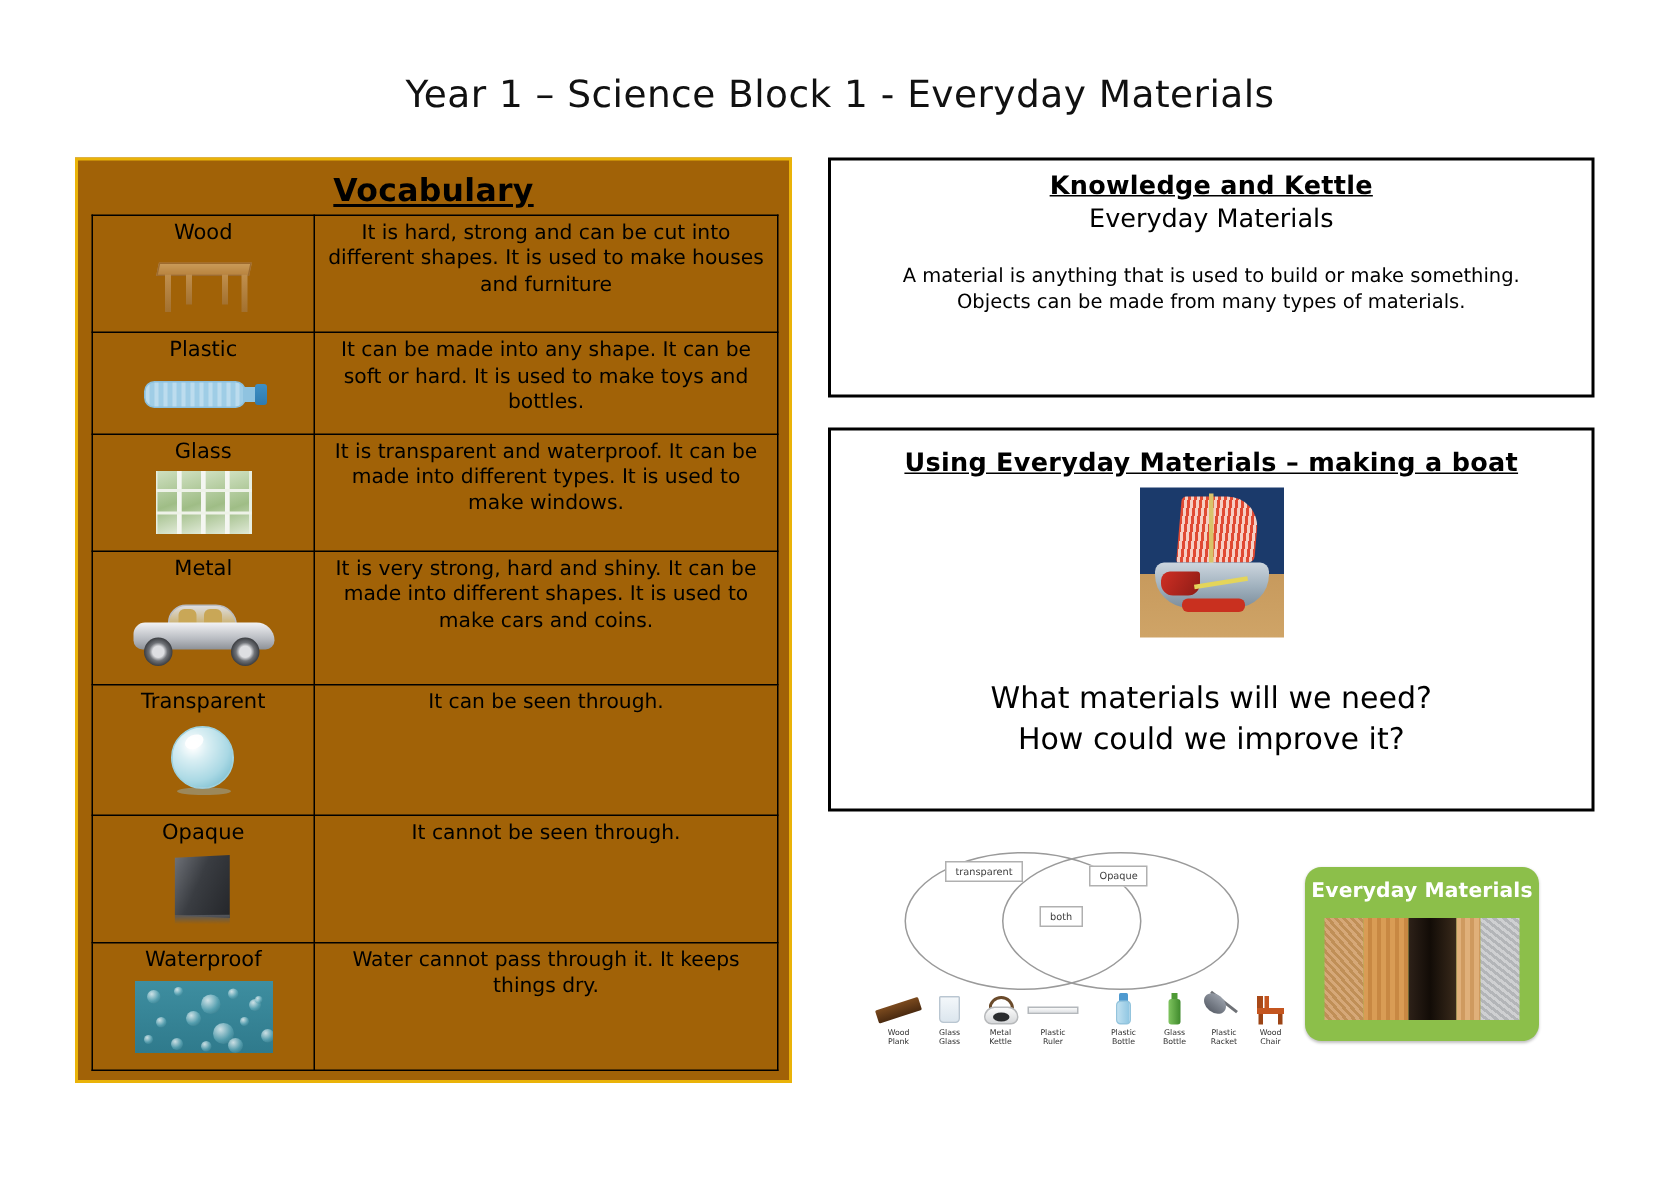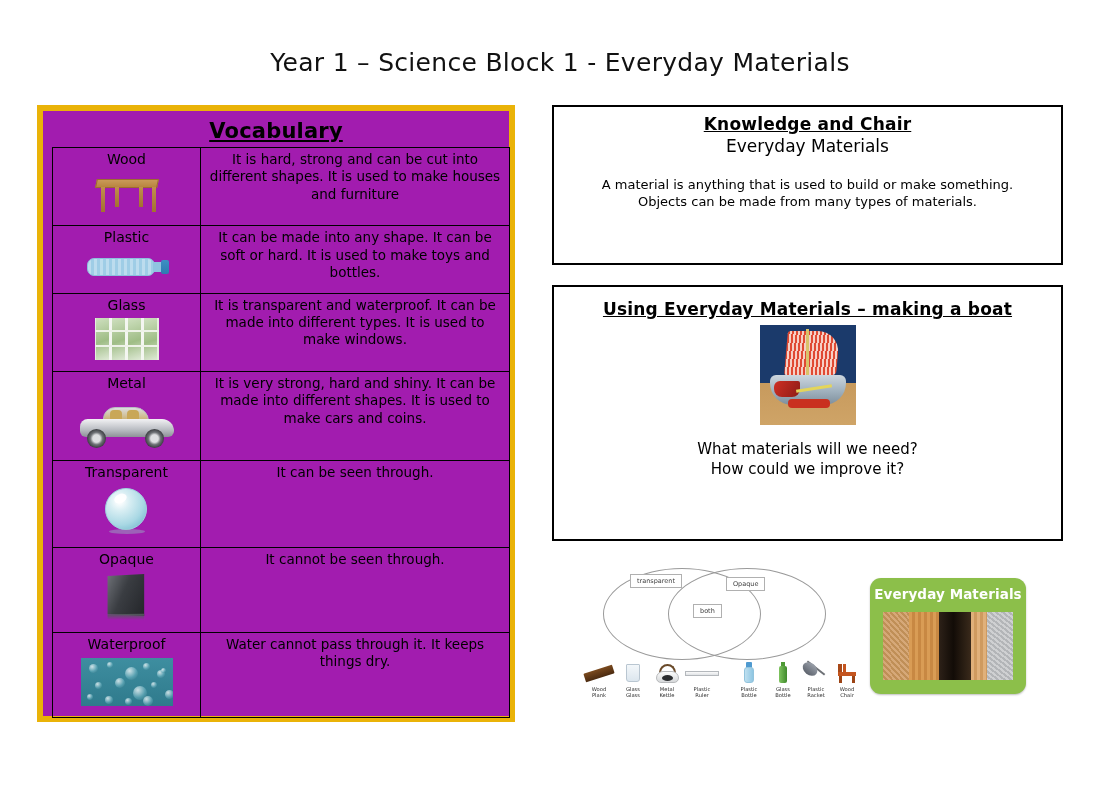--- a/index.html
+++ b/index.html
@@ -17,24 +17,24 @@
   #page-title {
     position:absolute; left:0; top:48px; width:1120px;
     text-align:center;
     font-size:25px;
     letter-spacing:.3px;
     color:#111;
   }
 
   
   #vocab-panel {
-    position:absolute; left:37px; top:105px;
+    position:absolute; left:50px; top:105px;
     width:478px; height:617px;
-    border:6px solid #eab308;
-    background:#a21caf;
+    border:2px solid #eab308;
+    background:#a16207;
   }
   #vocab-heading {
     text-align:center;
     font-size:21px;
     font-weight:bold;
     text-decoration:underline;
     padding-top:8px;
     letter-spacing:.2px;
   }
   #vocab-table {
@@ -216,21 +216,21 @@
     border-radius:6px 2px 8px 8px;
   }
   #boat-photo .foil-red2 {
     position:absolute; left:28px; top:74px; width:42px; height:9px;
     background:#c9301f; border-radius:4px;
   }
   #boat-photo .straw {
     position:absolute; left:36px; top:62px; width:36px; height:3px;
     background:#e4d55a; transform:rotate(-9deg);
   }
-  #questions { font-size:15px; line-height:1.36; margin-top:14px; }
+  #questions { font-size:20px; line-height:1.36; margin-top:27px; }
   #questions div { margin:0; }
 
   
   #venn-diagram {
     position:absolute; left:580px; top:562px; width:268px; height:150px;
   }
   #venn-diagram .ell {
     position:absolute; top:6px; width:158px; height:92px;
     border:1px solid #9a9a9a; border-radius:50%;
   }
@@ -414,21 +414,21 @@
               <div class="d" style="left: 80px; top: 10px; width: 5px; height: 5px;"></div>
             </div>
         </td>
         <td class="vc-desc">Water cannot pass through it. It keeps things dry.</td>
       </tr>
     </tbody>
   </table>
 </div>
 
 <div id="knowledge-box">
-  <div class="box-heading">Knowledge and Chair</div>
+  <div class="box-heading">Knowledge and Kettle</div>
   <div id="knowledge-subtitle">Everyday Materials</div>
   <div id="knowledge-body">A material is anything that is used to build or make something. Objects can be made from many types of materials.</div>
 </div>
 
 <div id="using-box">
   <div class="box-heading">Using Everyday Materials – making a boat</div>
   <div id="boat-photo">
     <div class="sail"></div>
       <div class="mast"></div>
       <div class="hull"></div>

